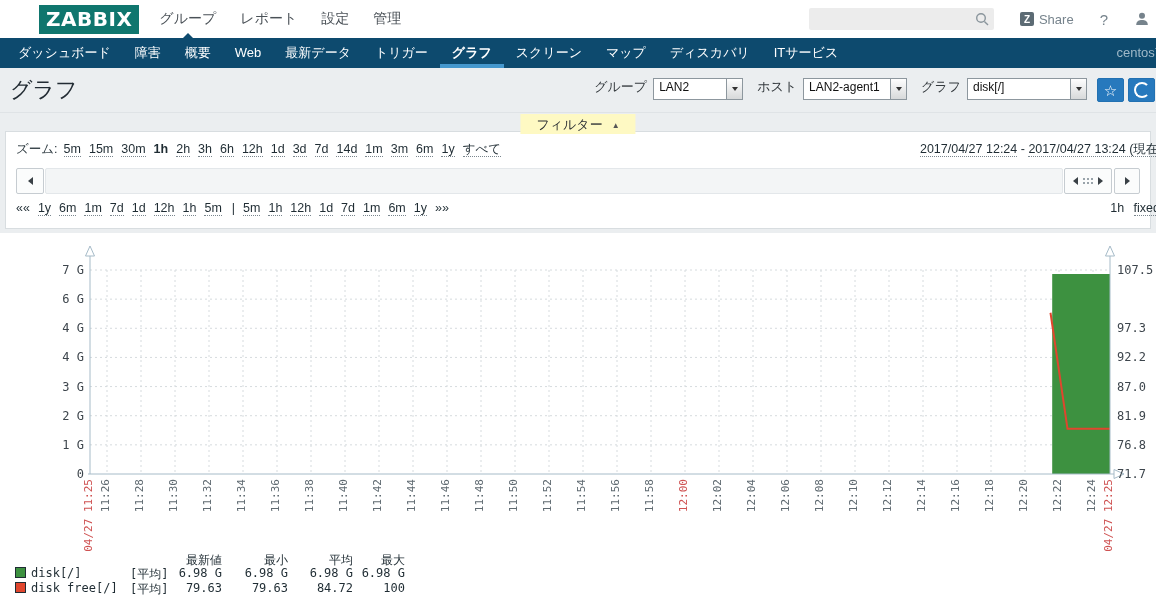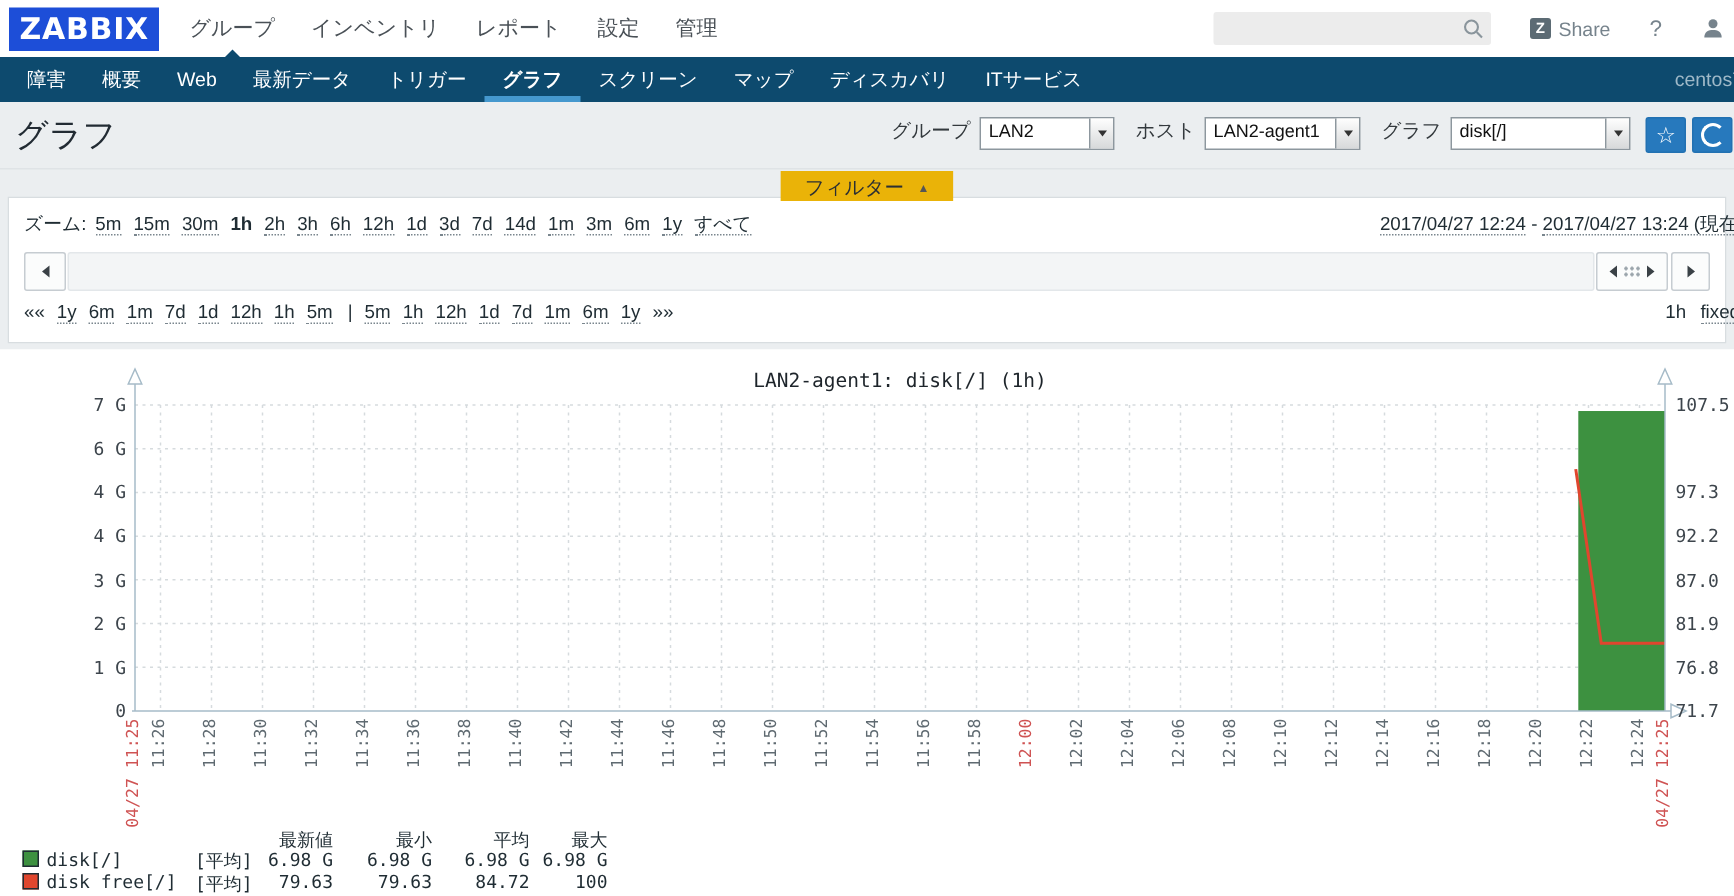--- a/index.html
+++ b/index.html
@@ -3,22 +3,22 @@
 <meta charset="utf-8">
 <style>
   html,body{margin:0;padding:0;}
   body{
     width:1156px;height:597px;overflow:hidden;position:relative;
     background:#fff;font-family:"Liberation Sans",sans-serif;
     -webkit-font-smoothing:antialiased;
   }
   
   .topbar{height:38px;background:#fff;display:flex;align-items:center;padding-left:6px;box-sizing:border-box;}
-  .logo{background:#1d4ed8;color:#fff;font-family:"DejaVu Sans",sans-serif;font-weight:bold;
-        font-size:20px;letter-spacing:.5px;padding:2px 7px 3px;margin-right:20px;}
+  .logo{background:#0f766e;color:#fff;font-family:"DejaVu Sans",sans-serif;font-weight:bold;
+        font-size:20px;letter-spacing:.5px;padding:2px 7px 3px;margin-right:20px;margin-left:33px;}
   .topmenu{display:flex;align-items:center;height:100%;}
   .tm-item{font-size:14px;color:#4a5157;margin-right:24px;cursor:pointer;position:relative;height:100%;
            display:flex;align-items:center;}
   .tm-item.active::after{content:"";position:absolute;left:50%;bottom:0;margin-left:-5px;
            border-left:5px solid transparent;border-right:5px solid transparent;border-bottom:5px solid #0d4a6e;}
   .top-right{margin-left:auto;display:flex;align-items:center;padding-right:6px;}
   .searchbox{width:185px;height:22px;background:#ececec;border-radius:2px;position:relative;margin-right:26px;}
   .searchbox input{position:absolute;inset:0;border:none;background:transparent;outline:none;
            padding:0 24px 0 8px;font-size:12px;color:#333;width:100%;box-sizing:border-box;}
   .searchbox .mag{position:absolute;right:5px;top:4px;}
@@ -45,21 +45,21 @@
              display:flex;align-items:center;justify-content:center;}
   .tri-down{width:0;height:0;border-left:3.5px solid transparent;border-right:3.5px solid transparent;border-top:4px solid #333;}
   .w-group{width:88px}.w-host{width:102px}.w-graph{width:118px}
   .bluebtn{width:27px;height:24px;background:#2779bd;border:1px solid #2271b2;border-radius:2px;color:#fff;
            display:flex;align-items:center;justify-content:center;cursor:pointer;margin-left:10px;padding:0;}
   .bluebtn.cut{margin-left:4px;margin-right:-9px;}
   .star{font-size:15px;line-height:1;}
   .arc{width:12px;height:12px;border:2.5px solid #fff;border-right-color:transparent;border-radius:50%;}
   
   .filterzone{position:relative;background:#ebeef0;border-top:1px solid #dfe3e6;height:121px;box-sizing:border-box;}
-  .filtertab{position:absolute;top:1px;left:50%;transform:translateX(-50%);z-index:2;background:#eab308;
+  .filtertab{position:absolute;top:1px;left:50%;transform:translateX(-50%);z-index:2;background:#fef9c3;
              height:18px;padding:2px 16px 0;display:flex;align-items:center;gap:9px;font-size:13px;color:#2b2f33;cursor:pointer;}
   .filtertab .tab-arrow{font-size:8px;color:#555;}
   .filterpanel{position:relative;margin:18px 5px 0;height:98px;background:#fff;border:1px solid #d8dde0;
                box-sizing:border-box;padding:9px 10px 0;}
   .frow{display:flex;align-items:center;font-size:12.5px;color:#1f2c33;}
   .zl{margin-right:6px;}
   .flink{color:#1f2c33;text-decoration:none;border-bottom:1px dotted #7a868e;cursor:pointer;margin-right:8px;white-space:nowrap;}
   .flink.current{font-weight:bold;border-bottom:none;cursor:default;}
   .range{margin-left:auto;margin-right:-26px;white-space:nowrap;}
   .range a{color:#1f2c33;text-decoration:none;border-bottom:1px dotted #7a868e;cursor:pointer;}
@@ -95,21 +95,20 @@
 </style>
 </head>
 <body>
 
 <div>
 
   <header class="topbar">
     <div class="logo">ZABBIX</div>
     <nav class="topmenu">
         <a class="tm-item active">グループ</a>
-        <a class="tm-item">インベントリ</a>
         <a class="tm-item">レポート</a>
         <a class="tm-item">設定</a>
         <a class="tm-item">管理</a>
       </nav>
     <div class="top-right">
       <div class="searchbox">
         <input value="" style="">
         <span class="mag">
           <svg width="14" height="14" viewBox="0 0 14 14">
               <circle cx="6" cy="6" r="4.3" fill="none" stroke="#8a959c" stroke-width="1.4"></circle>
@@ -126,20 +125,21 @@
         <svg width="16" height="16" viewBox="0 0 16 16">
             <circle cx="8" cy="4.8" r="3" fill="#76838c"></circle>
             <path d="M2.2 14 C2.2 10.2 5 9 8 9 C11 9 13.8 10.2 13.8 14 Z" fill="#76838c"></path>
           </svg>
       </span>
     </div>
   </header>
 
   <nav class="navbar">
     <div class="nav-items">
+        <a class="nv-item">ダッシュボード</a>
         <a class="nv-item">障害</a>
         <a class="nv-item">概要</a>
         <a class="nv-item">Web</a>
         <a class="nv-item">最新データ</a>
         <a class="nv-item">トリガー</a>
         <a class="nv-item active">グラフ</a>
         <a class="nv-item">スクリーン</a>
         <a class="nv-item">マップ</a>
         <a class="nv-item">ディスカバリ</a>
         <a class="nv-item">ITサービス</a>
@@ -217,21 +217,20 @@
         <a class="chev">»»</a>
         <span class="fixedwrap">
           <span>1h</span>
           <a>fixed</a>
         </span>
       </div>
     </div>
   </div>
 
   <div class="chartzone">
-    <div class="chart-title">LAN2-agent1: disk[/] (1h)</div>
     <svg id="plot" width="1156" height="364" viewBox="0 233 1156 364">
         <line x1="90" y1="444.85714285714283" x2="1110" y2="444.85714285714283" stroke="#d6dbde" stroke-dasharray="2,3"></line>
         <line x1="90" y1="415.7142857142857" x2="1110" y2="415.7142857142857" stroke="#d6dbde" stroke-dasharray="2,3"></line>
         <line x1="90" y1="386.57142857142856" x2="1110" y2="386.57142857142856" stroke="#d6dbde" stroke-dasharray="2,3"></line>
         <line x1="90" y1="357.42857142857144" x2="1110" y2="357.42857142857144" stroke="#d6dbde" stroke-dasharray="2,3"></line>
         <line x1="90" y1="328.2857142857143" x2="1110" y2="328.2857142857143" stroke="#d6dbde" stroke-dasharray="2,3"></line>
         <line x1="90" y1="299.1428571428571" x2="1110" y2="299.1428571428571" stroke="#d6dbde" stroke-dasharray="2,3"></line>
         <line x1="90" y1="270" x2="1110" y2="270" stroke="#d6dbde" stroke-dasharray="2,3"></line>
         <line x1="107" y1="270" x2="107" y2="474" stroke="#d6dbde" stroke-dasharray="2,3"></line>
         <line x1="141" y1="270" x2="141" y2="474" stroke="#d6dbde" stroke-dasharray="2,3"></line>

